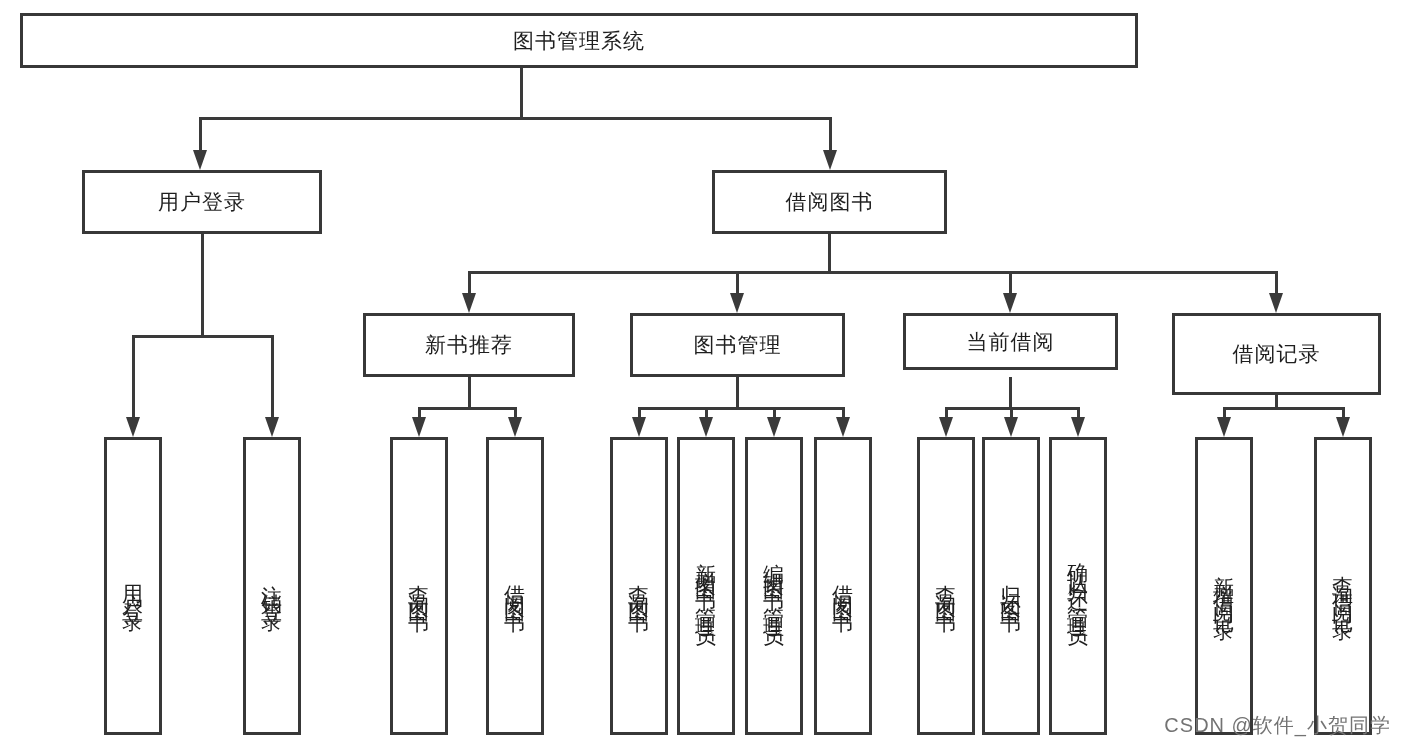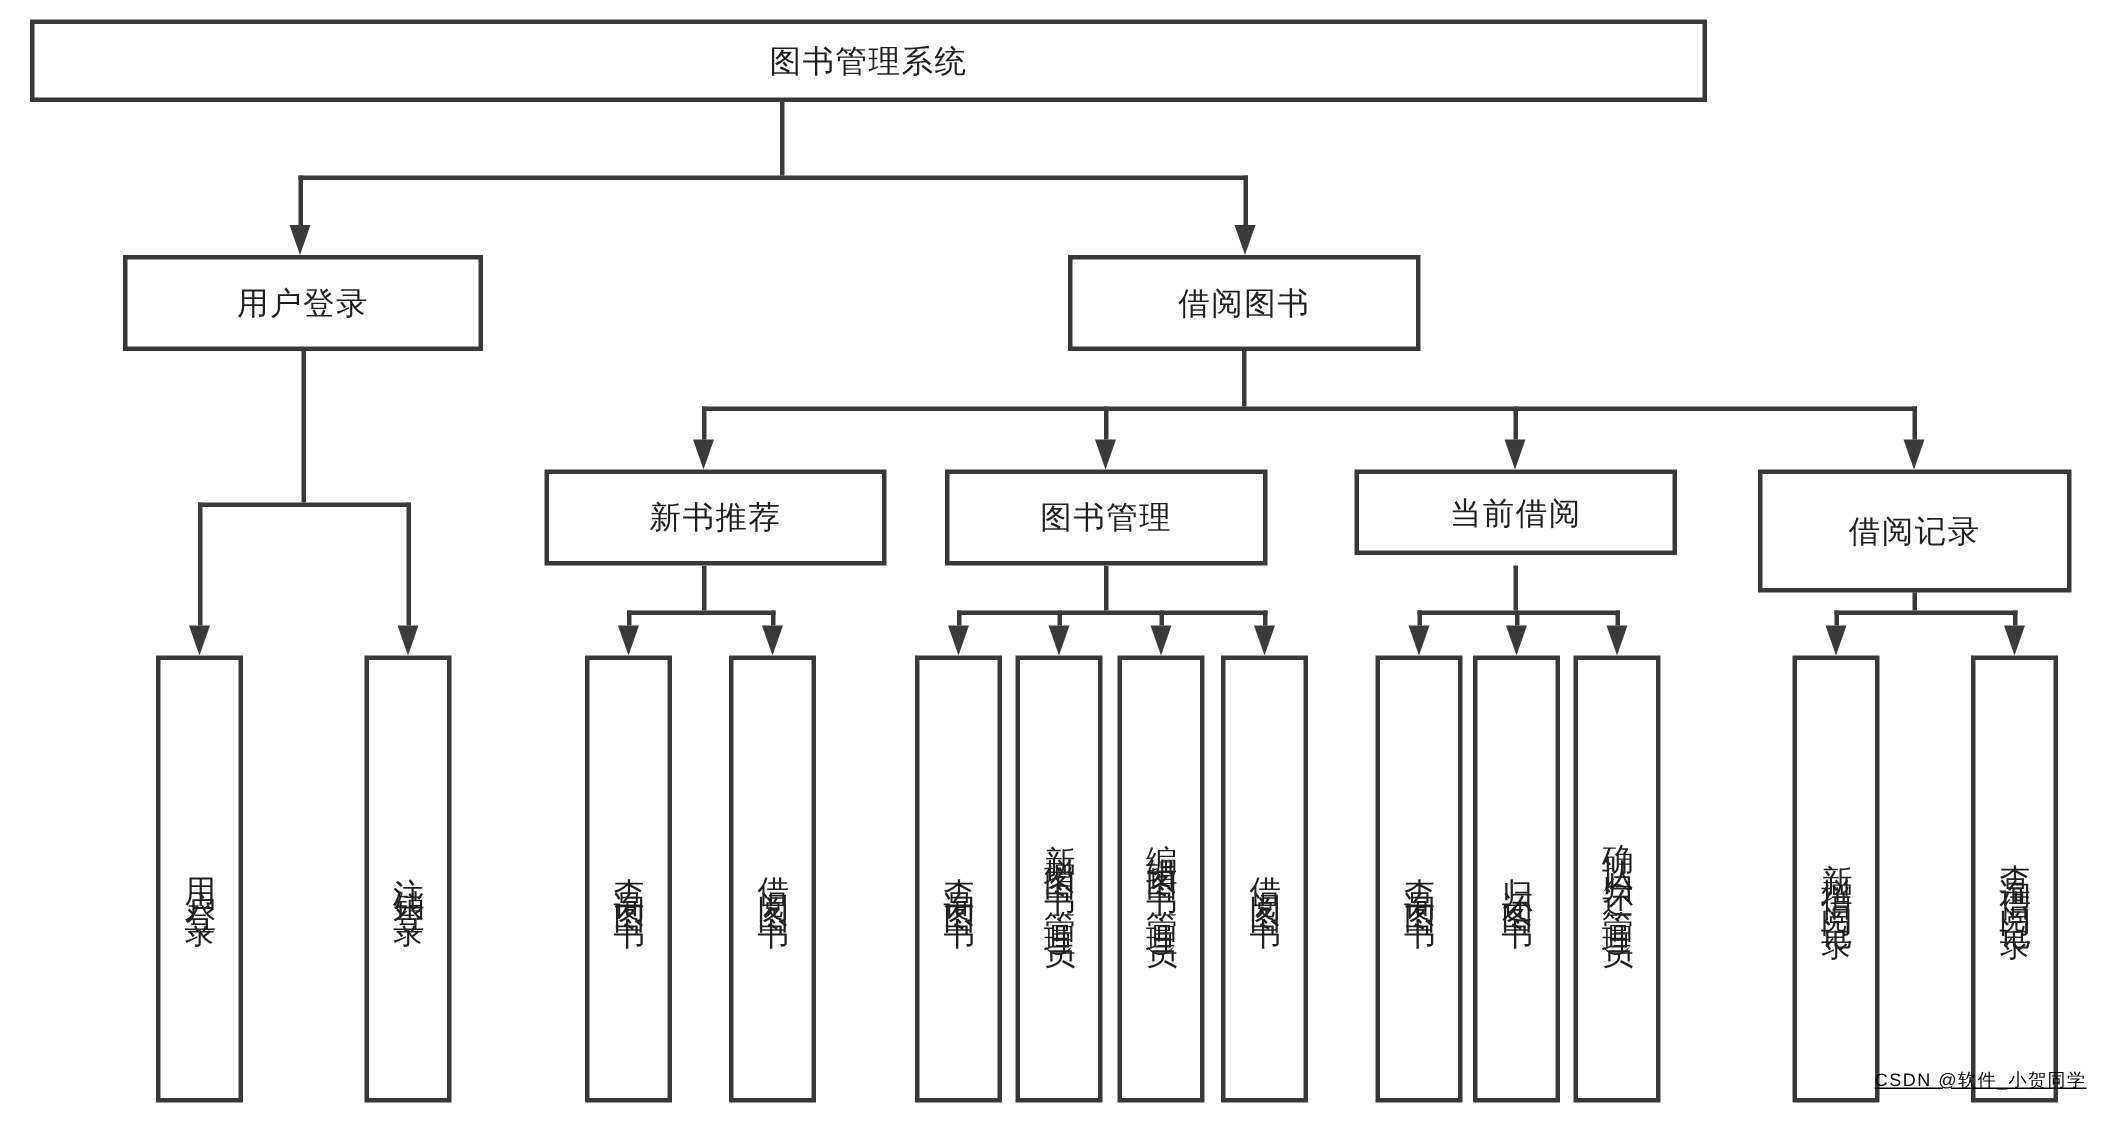--- a/index.html
+++ b/index.html
@@ -62,44 +62,43 @@
     height: 0;
     border-left: 7px solid transparent;
     border-right: 7px solid transparent;
     border-top: 20px solid #3a3a3a;
     z-index: 1;
   }
   .watermark {
     position: absolute;
     top: 712px;
     right: 14px;
-    font-size: 12px;
-    color: #000000;
+    font-size: 20px;
+    color: #737373;
     letter-spacing: 1px;
     z-index: 3;
-    text-decoration: underline;
   }
 </style>
 </head>
 <body>
 
 <div id="canvas">
 
   <div class="box" style="left:20px; top:13px; width:1118px; height:55px;">
     <span>图书管理系统</span>
   </div>
 
   <div class="box" style="left:82px; top:170px; width:240px; height:64px;">
     <span>用户登录</span>
   </div>
   <div class="box" style="left:712px; top:170px; width:235px; height:64px;">
     <span>借阅图书</span>
   </div>
 
-  <div class="box" style="left:363px; top:313px; width:228px; height:64px;">
+  <div class="box" style="left:363px; top:313px; width:212px; height:64px;">
     <span>新书推荐</span>
   </div>
   <div class="box" style="left:630px; top:313px; width:215px; height:64px;">
     <span>图书管理</span>
   </div>
   <div class="box" style="left:903px; top:313px; width:215px; height:57px;">
     <span>当前借阅</span>
   </div>
   <div class="box" style="left:1172px; top:313px; width:209px; height:82px;font-family:Liberation Mono, monospace;">
     <span>借阅记录</span>

